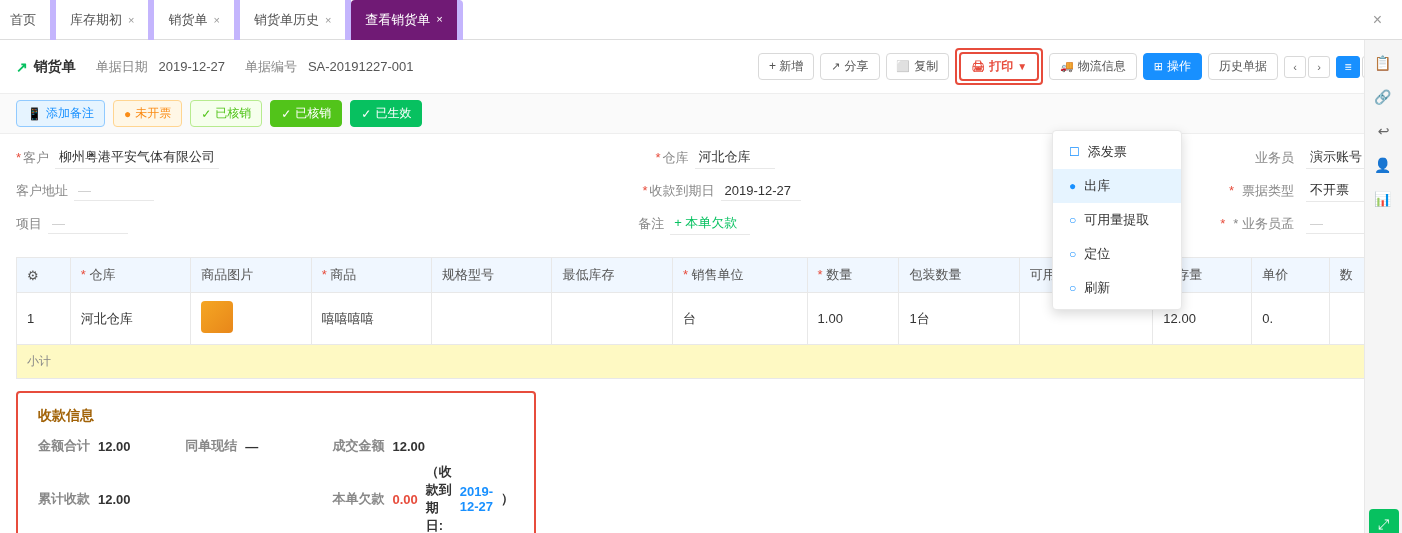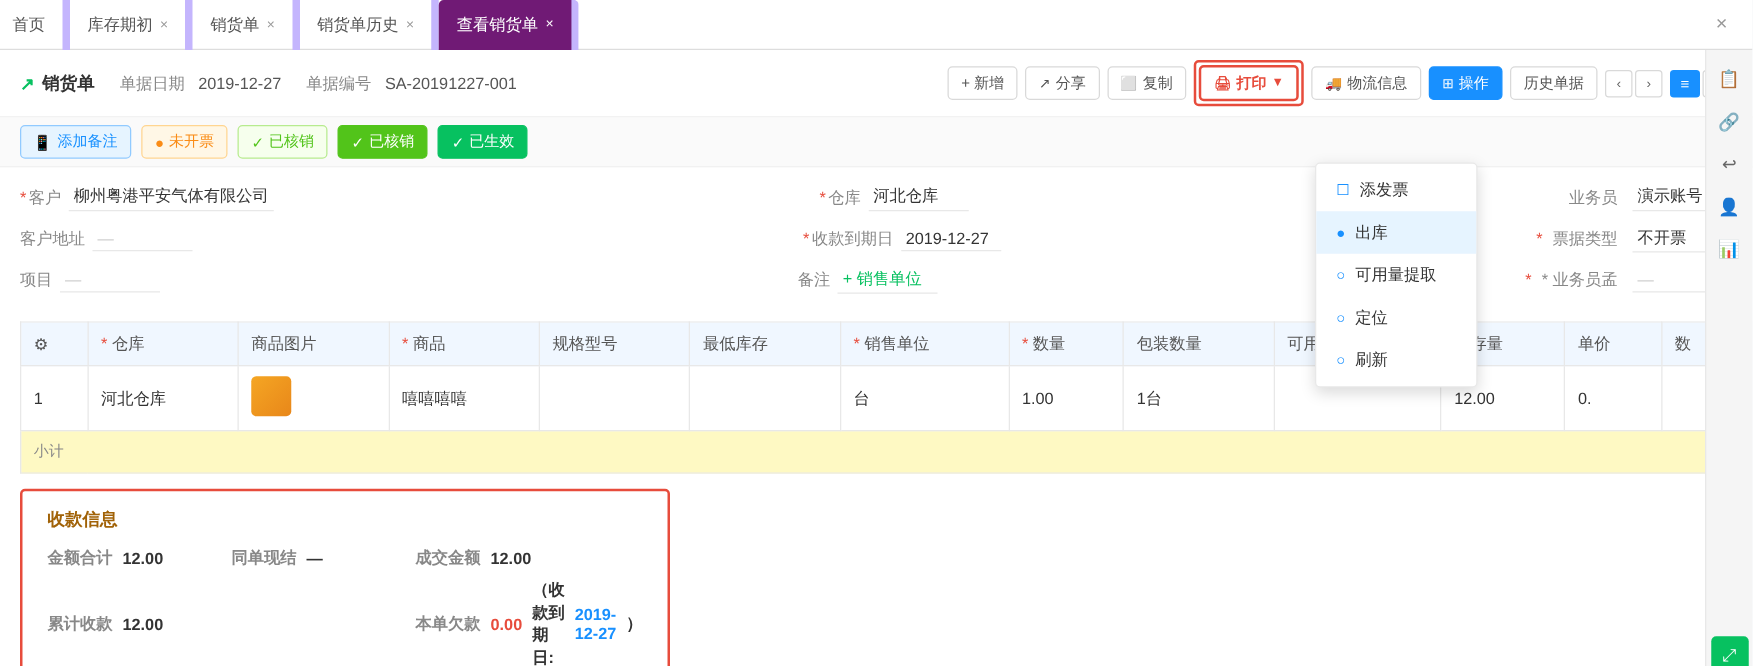--- a/index.html
+++ b/index.html
@@ -434,21 +434,21 @@
           <span class="field-value">不开票</span>
         </div>
       </div>
       <div class="form-row">
         <div class="form-field">
           <span class="field-label">项目</span>
           <span class="field-value empty">—</span>
         </div>
         <div class="form-field" style="margin-left:40px;">
           <span class="field-label">备注</span>
-          <span class="field-value" style="color:#07c160; cursor:pointer;">+ 销售单位</span>
+          <span class="field-value" style="color:#07c160; cursor:pointer;">+ 本单欠款</span>
         </div>
         <div class="business-person">
           <span class="field-required">*</span>
           <span class="field-label">* 业务员孟</span>
           <span class="field-value empty">—</span>
         </div>
       </div>
     </div>
 
     <div class="data-table-wrapper">

